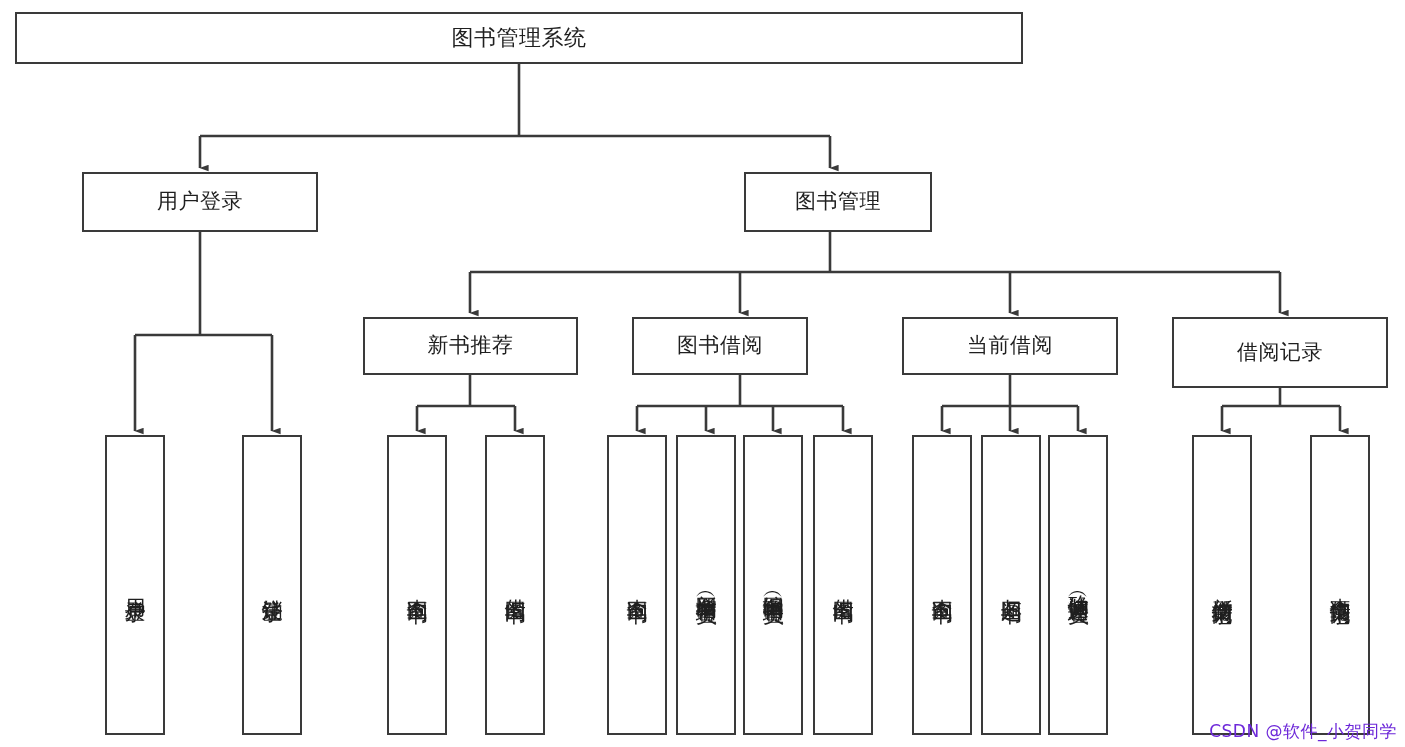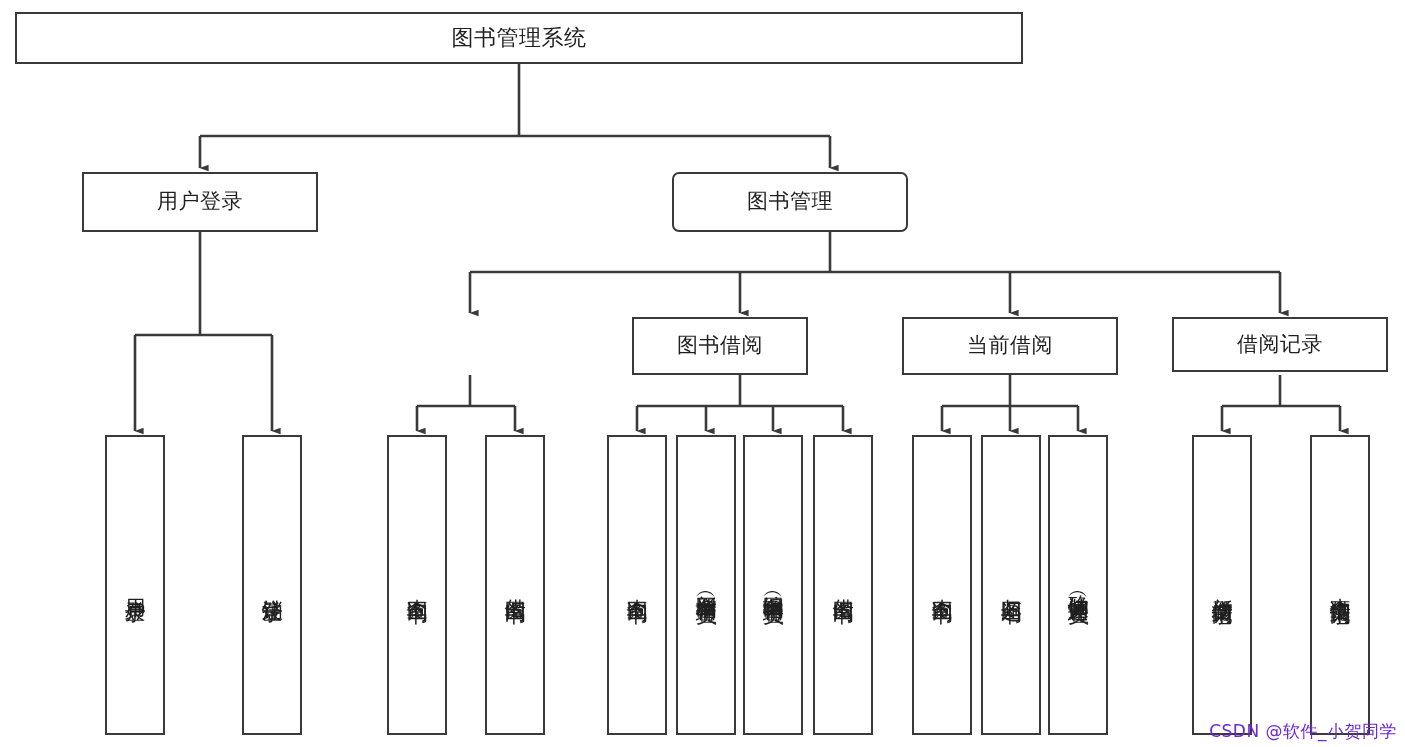--- a/index.html
+++ b/index.html
@@ -132,31 +132,34 @@
     </g>
   </svg>
 
   <div class="node horiz root" style="left:15px; top:12px; width:1008px; height:52px;">
     <span class="node-label">图书管理系统</span>
   </div>
 
   <div class="node horiz" style="left:82px; top:172px; width:236px; height:60px;">
     <span class="node-label">用户登录</span>
   </div>
-  <div class="node horiz" style="left:672px; top:172px; width:236px; height:60px;border-radius:7px;">
+  <div class="node horiz" style="left:744px; top:172px; width:188px; height:60px;">
     <span class="node-label">图书管理</span>
   </div>
 
+  <div class="node horiz" style="left:363px; top:317px; width:215px; height:58px;">
+    <span class="node-label">新书推荐</span>
+  </div>
   <div class="node horiz" style="left:632px; top:317px; width:176px; height:58px;">
     <span class="node-label">图书借阅</span>
   </div>
   <div class="node horiz" style="left:902px; top:317px; width:216px; height:58px;">
     <span class="node-label">当前借阅</span>
   </div>
-  <div class="node horiz" style="left:1172px; top:317px; width:216px; height:55px;">
+  <div class="node horiz" style="left:1172px; top:317px; width:216px; height:71px;">
     <span class="node-label">借阅记录</span>
   </div>
 
   <div class="node vert" style="left:105px; top:435px; width:60px; height:300px;">
     <span class="node-label">用户登录</span>
   </div>
   <div class="node vert" style="left:242px; top:435px; width:60px; height:300px;">
     <span class="node-label">注销登录</span>
   </div>
 

